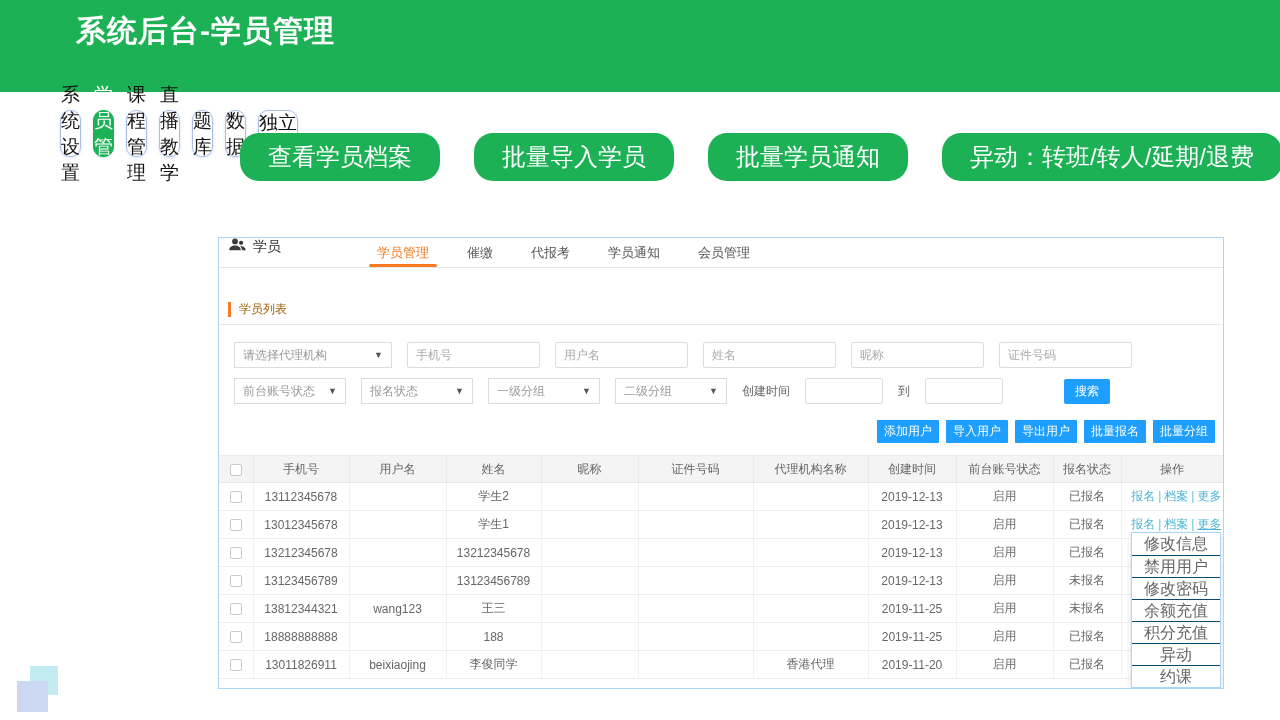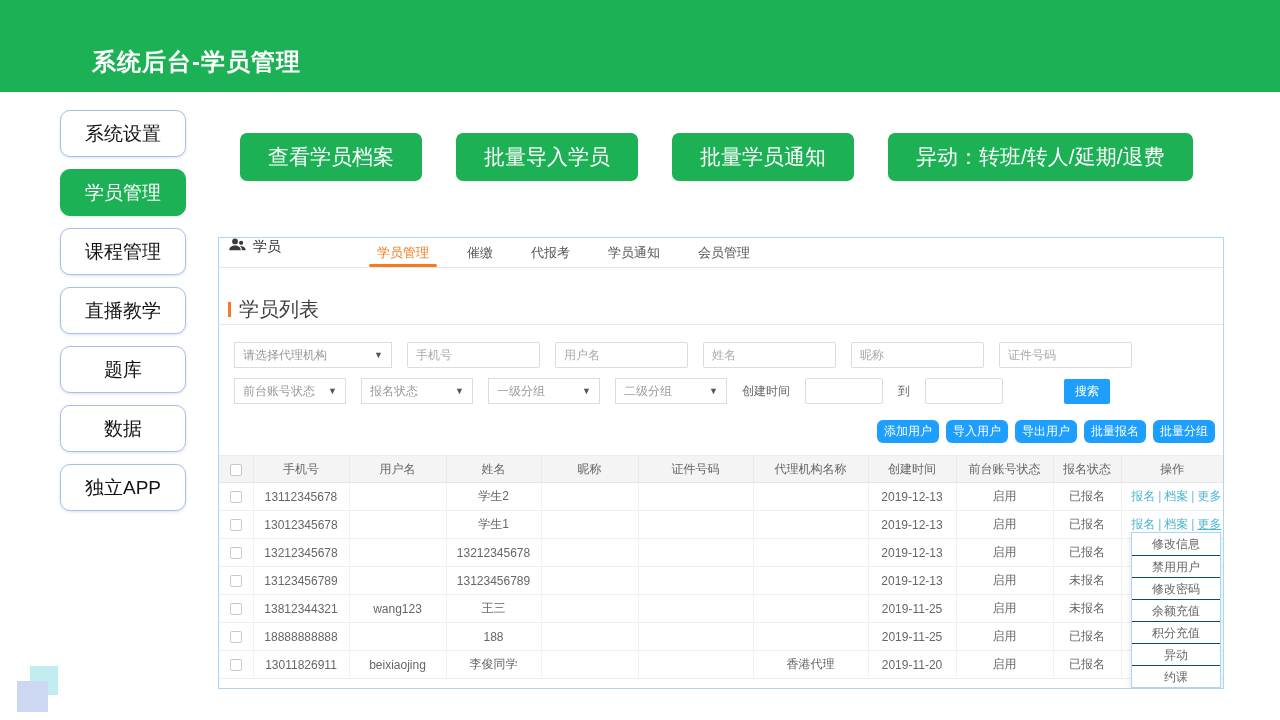--- a/index.html
+++ b/index.html
@@ -3,89 +3,89 @@
 <meta charset="utf-8">
 <style>
   * { box-sizing: border-box; }
   html,body { margin:0; padding:0; }
   body {
     width:1280px; height:720px; position:relative; overflow:hidden;
     background:#fff; font-family:"Liberation Sans", sans-serif; color:#333;
   }
   
   .app-header { position:absolute; left:0; top:0; width:1280px; height:92px; background:var(--green); }
-  .app-header h1 { margin:16px; padding:30px 0 0 76px; font-size:24px; font-weight:700; letter-spacing:1px; color:#fff; }
-
-  
-  .sidebar { position:absolute; left:60px; top:110px; width:126px; display:flex; flex-direction:column; gap:12px; }
+  .app-header h1 { margin:0; padding:11px 0 0 76px; font-size:30px; font-weight:700; letter-spacing:1px; color:#fff; }
+
+  
+  .sidebar { position:absolute; left:60px; top:110px; width:126px; display:flex; flex-direction:row; gap:12px; }
   .side-btn {
     height:47px; background:#fff; border:1px solid var(--side-border); border-radius:10px;
     display:flex; align-items:center; justify-content:center;
     font-size:19px; color:#141414; cursor:pointer; box-shadow:0 1px 3px rgba(120,150,200,.28);
   }
   .side-btn.active { background:var(--green); border-color:var(--green); color:#fff; }
 
   
   .quick-actions { position:absolute; left:240px; top:133px; display:flex; gap:34px; }
   .qa-btn {
-    height:48px; background:var(--green); border:none; border-radius:7px; padding:0 28px;
-    display:flex; align-items:center; font-size:21px; color:#fff; cursor:pointer; white-space:nowrap;
+    height:48px; background:var(--green); border:none; border-radius:19px; padding:0 28px;
+    display:flex; align-items:center; font-size:24px; color:#fff; cursor:pointer; white-space:nowrap;
   }
 
   
   .panel { position:absolute; left:218px; top:237px; width:1006px; height:452px;
     background:#fff; border:1px solid var(--panel-border); overflow:hidden; }
 
   .tabbar { height:30px; border-bottom:1px solid #e6e6e6; display:flex; align-items:stretch; }
   .module { display:flex; align-items:flex-start; gap:7px; padding-left:10px; width:150px; font-size:14px; color:#333; }
   .tabs { display:flex; gap:34px; margin-left:6px; }
   .tab { font-size:13px; color:#555; display:flex; align-items:center; position:relative; cursor:pointer; padding:0 2px; }
   .tab.active { color:var(--orange); }
   .tab.active::after { content:""; position:absolute; left:-6px; right:-6px; bottom:0; height:3px; background:var(--orange); border-radius:2px; }
 
   .section-row { margin-top:27px; height:30px; border-bottom:1px solid #e9e9e9; display:flex; align-items:center; padding-left:9px; }
   .accent { width:3px; height:15px; background:var(--orange); margin-right:8px; }
-  .section-title { font-size:20px; color:#404040; }
+  .section-title { font-size:12px; color:#a16207; }
 
   .filters { display:flex; align-items:center; gap:15px; padding-left:15px; }
   .filters.row1 { margin-top:17px; }
   .filters.row2 { margin-top:10px; }
   .row2-selects { display:flex; gap:15px; }
   .sel {
     height:26px; border:1px solid #dcdcdc; border-radius:0; background:#fff; padding:0 8px;
     display:flex; align-items:center; justify-content:space-between; font-size:12px; color:#999; cursor:pointer;
   }
   .sel .caret { font-size:9px; color:#555; margin-left:8px; }
   .row1 .sel { width:158px; }
   .row2-selects .sel { width:112px; }
   .inp { height:26px; border:1px solid #dcdcdc; border-radius:2px; padding:0 8px; font-size:12px; color:#666; outline:none; width:133px; background:#fff; }
   .inp::placeholder { color:#aaa; }
   .inp.date { width:78px; }
   .flabel { font-size:12px; color:#666; white-space:nowrap; }
   .search-btn { width:46px; height:25px; background:var(--blue); border:none; border-radius:2px; color:#fff; font-size:12px; margin-left:46px; cursor:pointer; }
 
   .batch-row { display:flex; justify-content:flex-end; gap:7px; padding:16px 8px 0 0; }
-  .batch-btn { width:62px; height:23px; background:var(--blue); border:none; border-radius:6px; color:#fff; font-size:12px; cursor:pointer; display:flex; align-items:center; justify-content:center; }
+  .batch-btn { width:62px; height:23px; background:var(--blue); border:none; border-radius:1px; color:#fff; font-size:12px; cursor:pointer; display:flex; align-items:center; justify-content:center; }
 
   
   table.grid { margin-top:12px; width:100%; border-collapse:collapse; table-layout:fixed; font-size:12px; }
   .grid th { background:#f4f4f4; color:#666; font-weight:400; height:27px; border-top:1px solid #ececec; border-bottom:1px solid #e6e6e6; border-right:1px solid #e9e9e9; }
   .grid th:last-child { border-right:none; }
   .grid td { height:28px; color:#666; text-align:center; border-bottom:1px solid #eeeeee; border-right:1px solid #f1f1f1; white-space:nowrap; overflow:hidden; text-overflow:ellipsis; background:#fff; }
   .grid td:last-child { border-right:none;padding-left:9px; }
   .cb { display:inline-block; width:12px; height:12px; border:1px solid #c9c9c9; border-radius:2px; background:#fff; vertical-align:middle; cursor:pointer; }
   .alert { color:var(--red); }
   .ops a { color:var(--link); text-decoration:none; cursor:pointer; }
   .ops a.u { text-decoration:underline; }
   .ops .sep { color:var(--link); margin:0 3px; opacity:.85; }
 
   
   .more-menu { position:absolute; right:2px; top:294px; width:90px; background:#fff;
     border:1px solid var(--panel-border); box-shadow:0 2px 6px rgba(0,0,0,.12); z-index:5; }
-  .more-item { height:22px; line-height:22px; text-align:center; font-size:12px; color:#666; cursor:pointer; }
+  .more-item { height:22px; line-height:22px; text-align:center; font-size:16px; color:#666; cursor:pointer; }
   .more-item + .more-item { border-top:1px solid #0c4a6e; }
 
   
   .decor-cyan { position:absolute; left:30px; top:666px; width:28px; height:29px; background:#c3ecf0; }
   .decor-blue { position:absolute; left:17px; top:681px; width:31px; height:31px; background:#ccd8f2; }
 </style>
 </head>
 <body>
 
 <header class="app-header">

